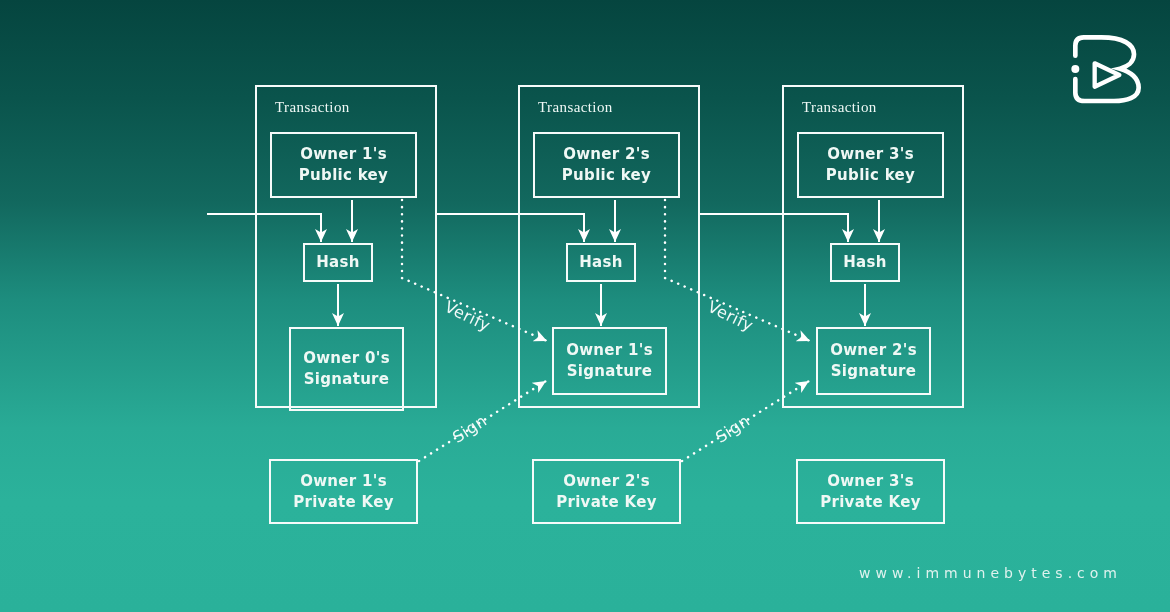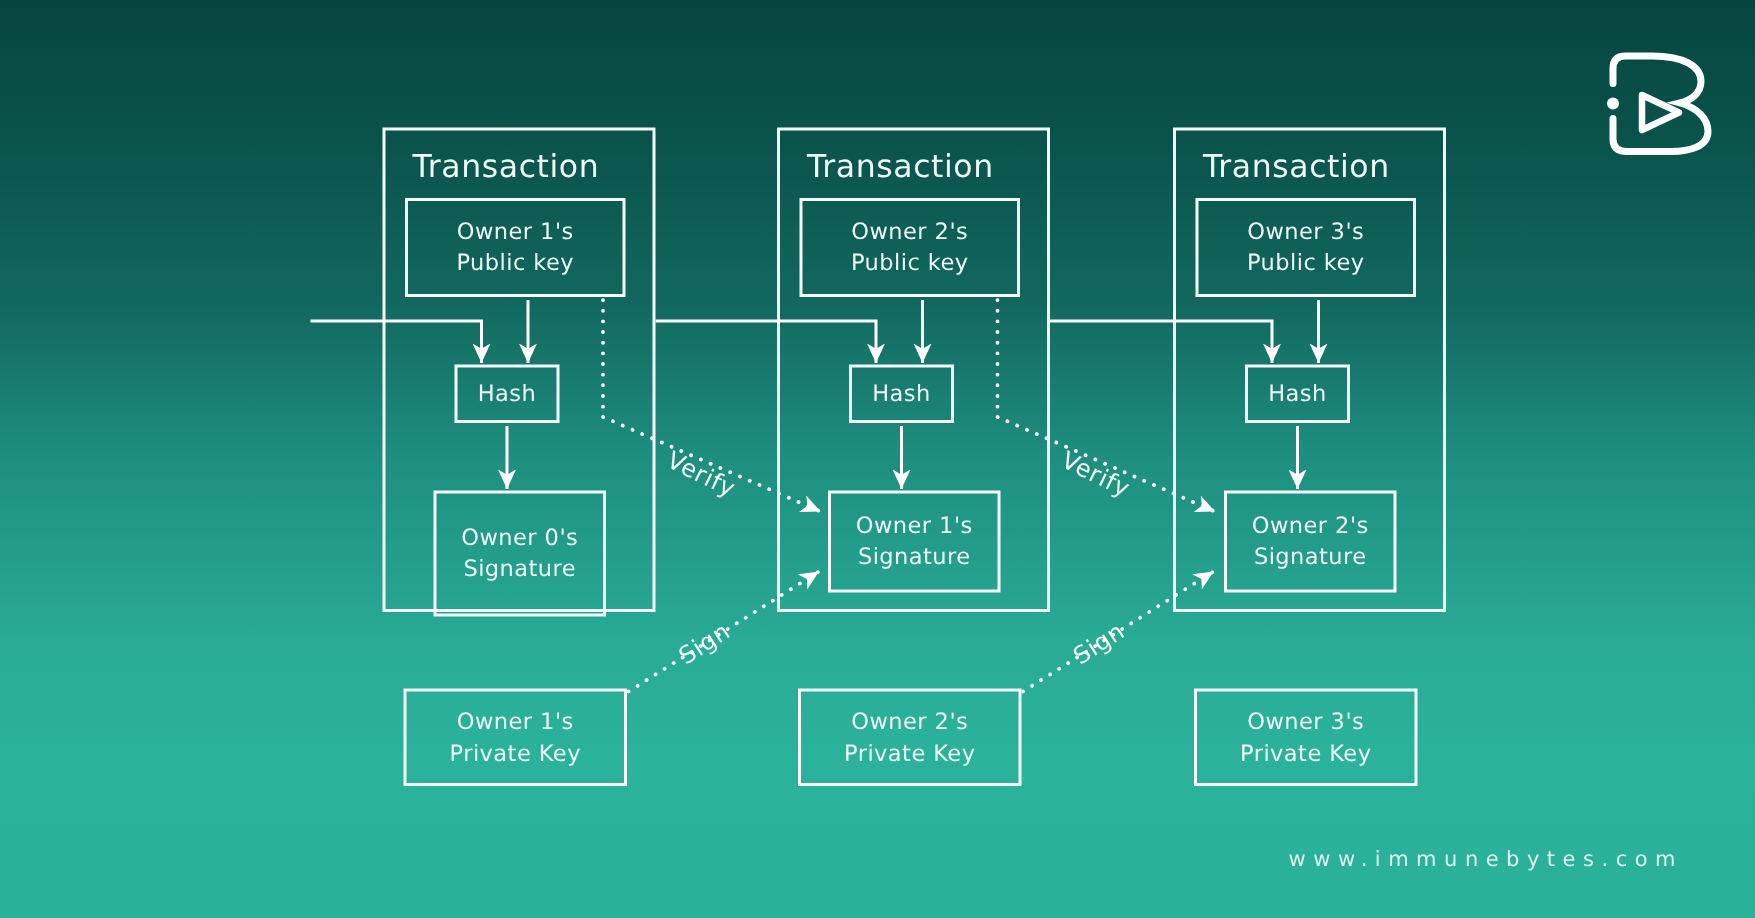--- a/index.html
+++ b/index.html
@@ -15,24 +15,25 @@
   .box{
     position:absolute;
     border:2px solid #f6fbfa;
     color:#eff8f5;
     box-sizing:border-box;
     display:flex;flex-direction:column;
     align-items:center;justify-content:center;
     text-align:center;
     font-size:15px;line-height:21px;
     letter-spacing:.3px;
+    font-weight:bold;
   }
   .outer{background:transparent;}
   .tx-title{
-    position:absolute;color:#eff8f5;font-size:21px;letter-spacing:.4px;
+    position:absolute;color:#eff8f5;font-size:15px;letter-spacing:.4px;font-family:Liberation Serif, serif;
   }
   svg.wires{position:absolute;left:0;top:0;}
   .wire-label{
     position:absolute;color:#f2faf8;font-size:16px;letter-spacing:.5px;
     transform-origin:left top;white-space:nowrap;
   }
   .rot-cw{transform:rotate(26deg);}
   .rot-ccw{transform:rotate(-33deg);}
   .logo{position:absolute;left:1058px;top:25px;width:100px;height:85px;}
   .footer{

